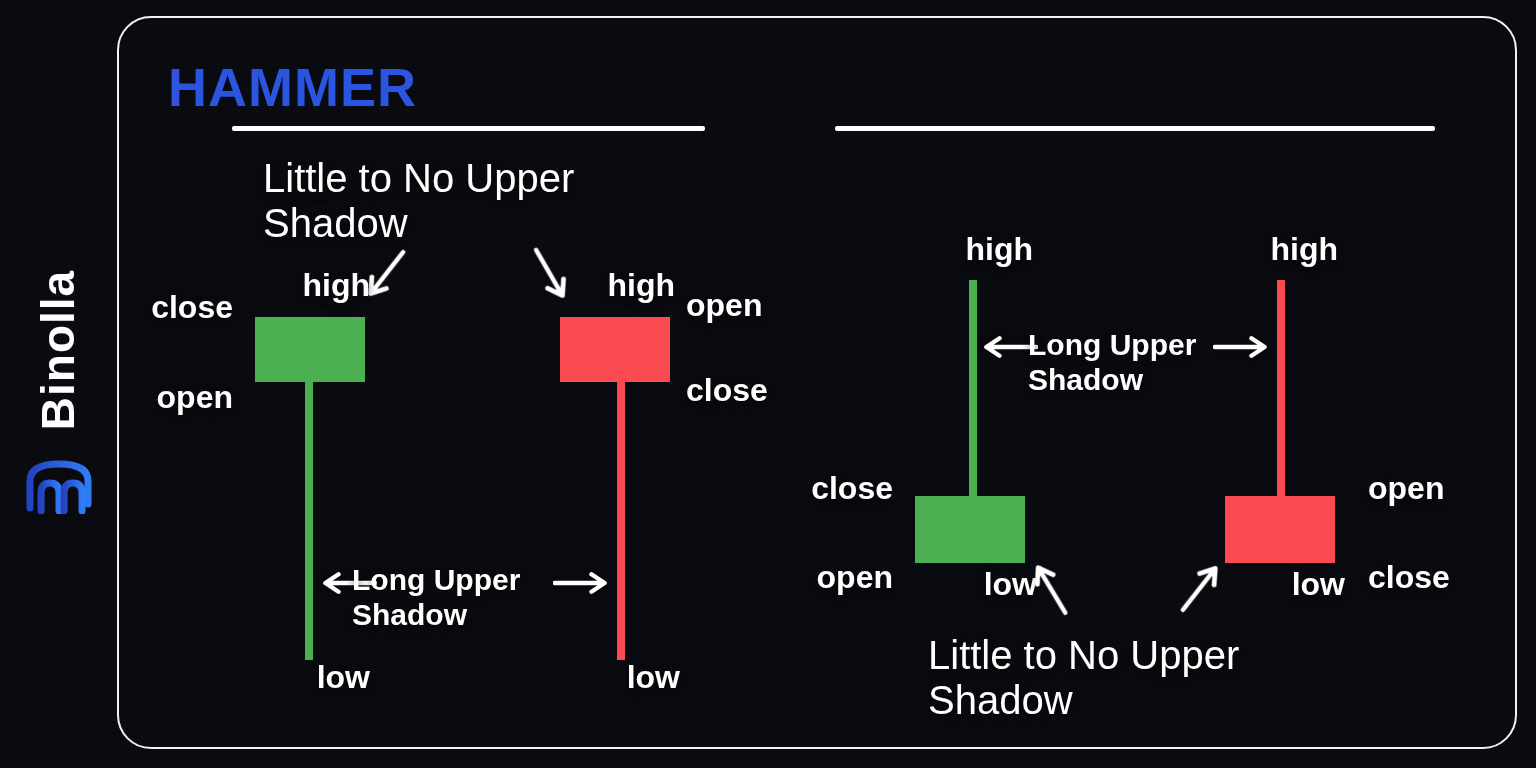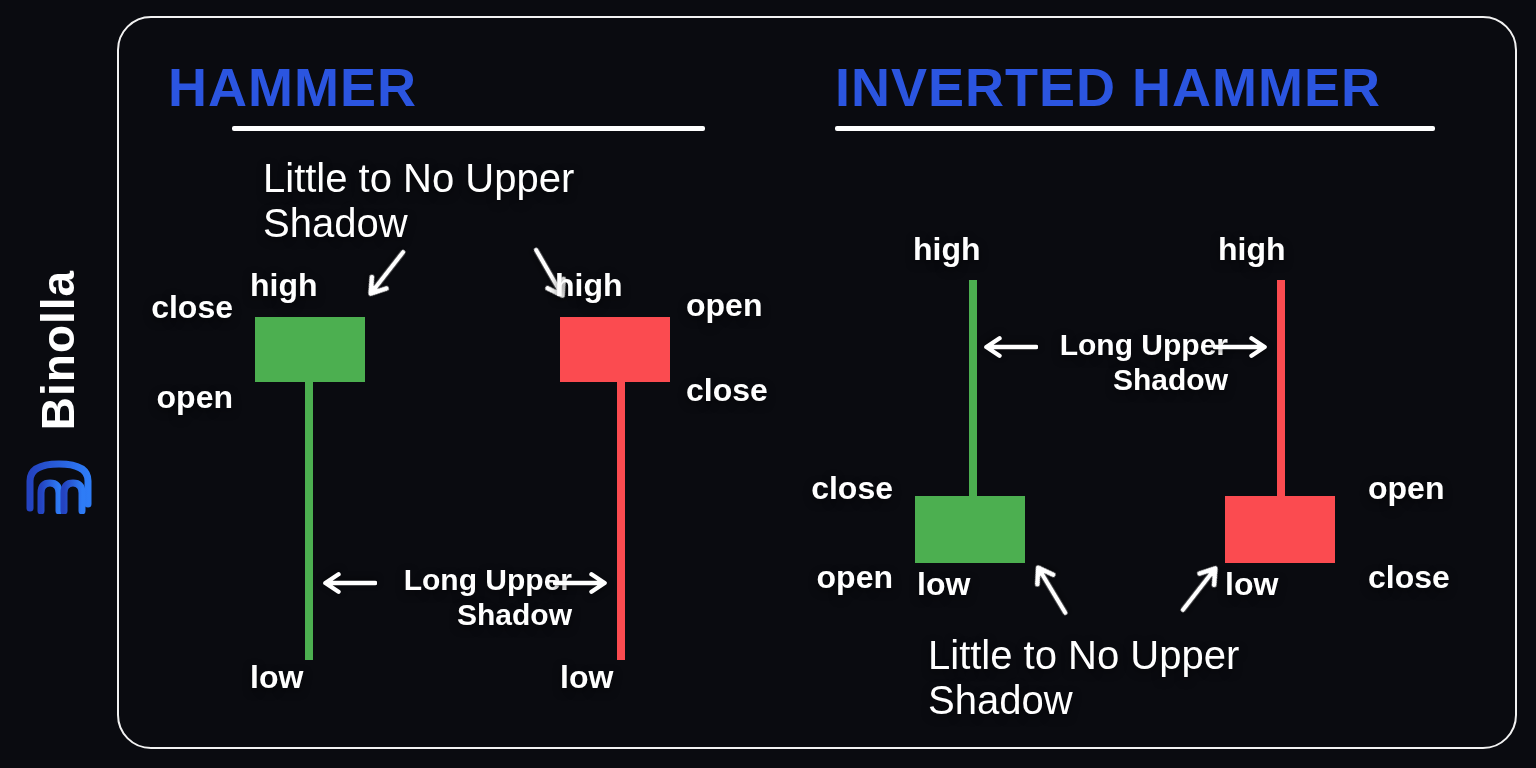--- a/index.html
+++ b/index.html
@@ -11,25 +11,25 @@
   body{background:var(--background);font-family:"Liberation Sans",sans-serif;}
   .canvas{position:relative;width:1536px;height:768px;background:var(--background)}
   .frame{position:absolute;left:117px;top:16px;width:1400px;height:733px;
          border:2.5px solid var(--frame-border);border-radius:34px}
   .abs{position:absolute}
   .panel-title{font-size:54px;font-weight:bold;letter-spacing:1px;color:var(--title-blue);
                text-align:left;white-space:nowrap}
   .underline{position:absolute;height:5px;background:var(--text-white);border-radius:2px}
   .note{position:absolute;text-align:left;color:var(--text-white);font-weight:normal;
         font-size:40px;line-height:45px;text-shadow:0 3px 8px rgba(0,0,0,.55)}
-  .note-sm{position:absolute;text-align:right;color:var(--text-white);font-weight:bold;
+  .note-sm{position:absolute;text-align:left;color:var(--text-white);font-weight:bold;
         font-size:30px;line-height:35px;text-shadow:0 3px 8px rgba(0,0,0,.55)}
   .lbl{position:absolute;color:var(--text-white);font-weight:bold;font-size:32px;
        line-height:36px;text-shadow:0 3px 8px rgba(0,0,0,.55)}
-  .t-c{text-align:left}.t-r{text-align:right}.t-l{text-align:left}
+  .t-c{text-align:right}.t-r{text-align:right}.t-l{text-align:left}
   .body-green{position:absolute;background:var(--candle-green)}
   .body-red{position:absolute;background:var(--candle-red)}
   .wick-green{position:absolute;background:var(--candle-green)}
   .wick-red{position:absolute;background:var(--candle-red)}
   .arr{position:absolute;color:var(--text-white)}
   .arr svg{display:block;filter:drop-shadow(0 2px 3px rgba(0,0,0,.5))}
   .brand-text-wrap{position:absolute;left:-62px;top:320px;width:240px;height:60px;
         display:flex;align-items:center;justify-content:center;transform:rotate(-90deg)}
   .brand-text{color:var(--text-white);font-weight:bold;font-size:46px;letter-spacing:1px}
   .logo{position:absolute;left:26px;top:460px;width:66px;height:54px}
@@ -99,21 +99,20 @@
   <div class="note-sm" style="left:352px;top:562px;width:220px">
     <div>Long Upper</div>
     <div>Shadow</div>
   </div>
   <div class="arr" style="left:553px;top:571px">
     <svg width="56" height="24" viewBox="0 0 64 26">
         <path d="M2 13 H58 M44 3 L59 13 L44 23" fill="none" stroke="currentColor" stroke-width="5" stroke-linecap="round" stroke-linejoin="round"></path>
       </svg>
   </div>
 
-  <div class="abs panel-title" style="left:835px;top:56px;width:600px">INVERTED HAMMER</div>
   <div class="underline" style="left:835px;top:126px;width:600px"></div>
 
   <div class="lbl t-c" style="left:913px;top:231px;width:120px">high</div>
   <div class="lbl t-c" style="left:1218px;top:231px;width:120px">high</div>
 
   <div class="wick-green" style="left:969px;top:280px;width:8px;height:216px"></div>
   <div class="wick-red" style="left:1277px;top:280px;width:8px;height:216px"></div>
 
   <div class="arr" style="left:982px;top:335px;transform:rotate(180deg)">
     <svg width="56" height="24" viewBox="0 0 64 26">

